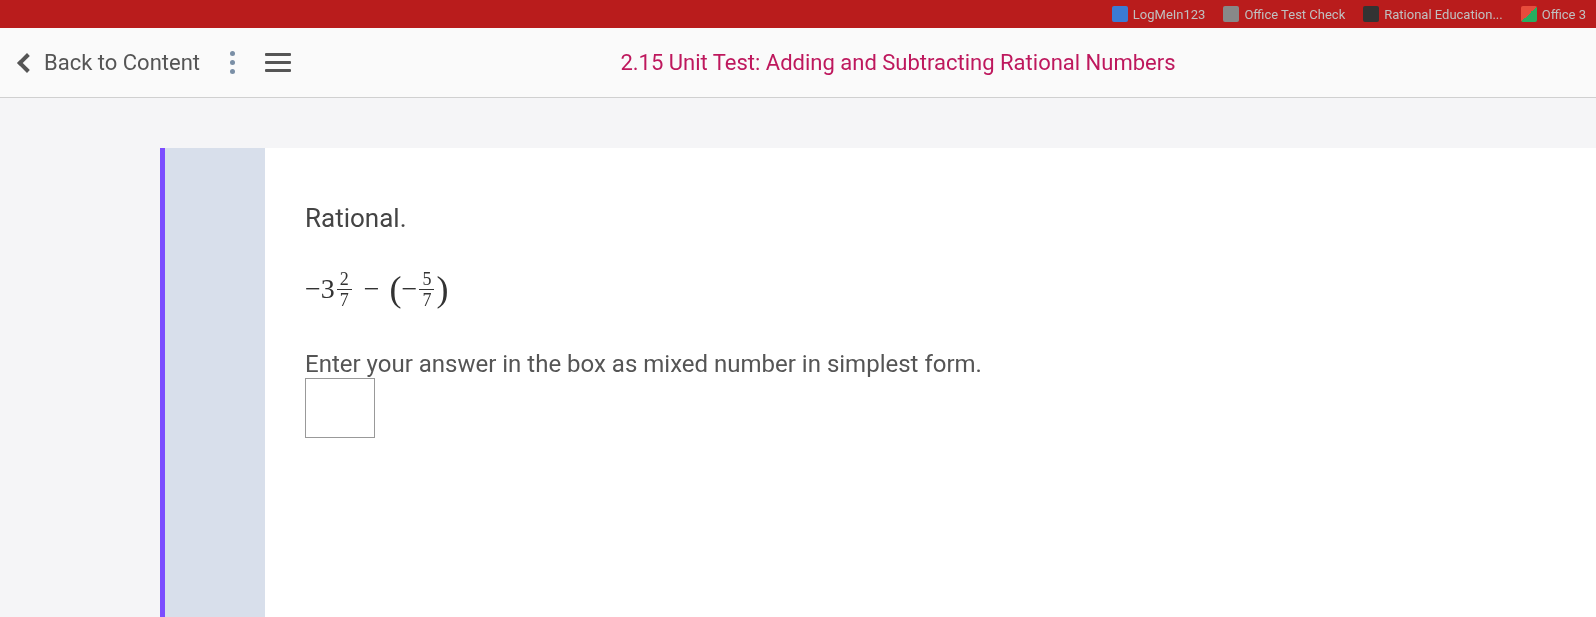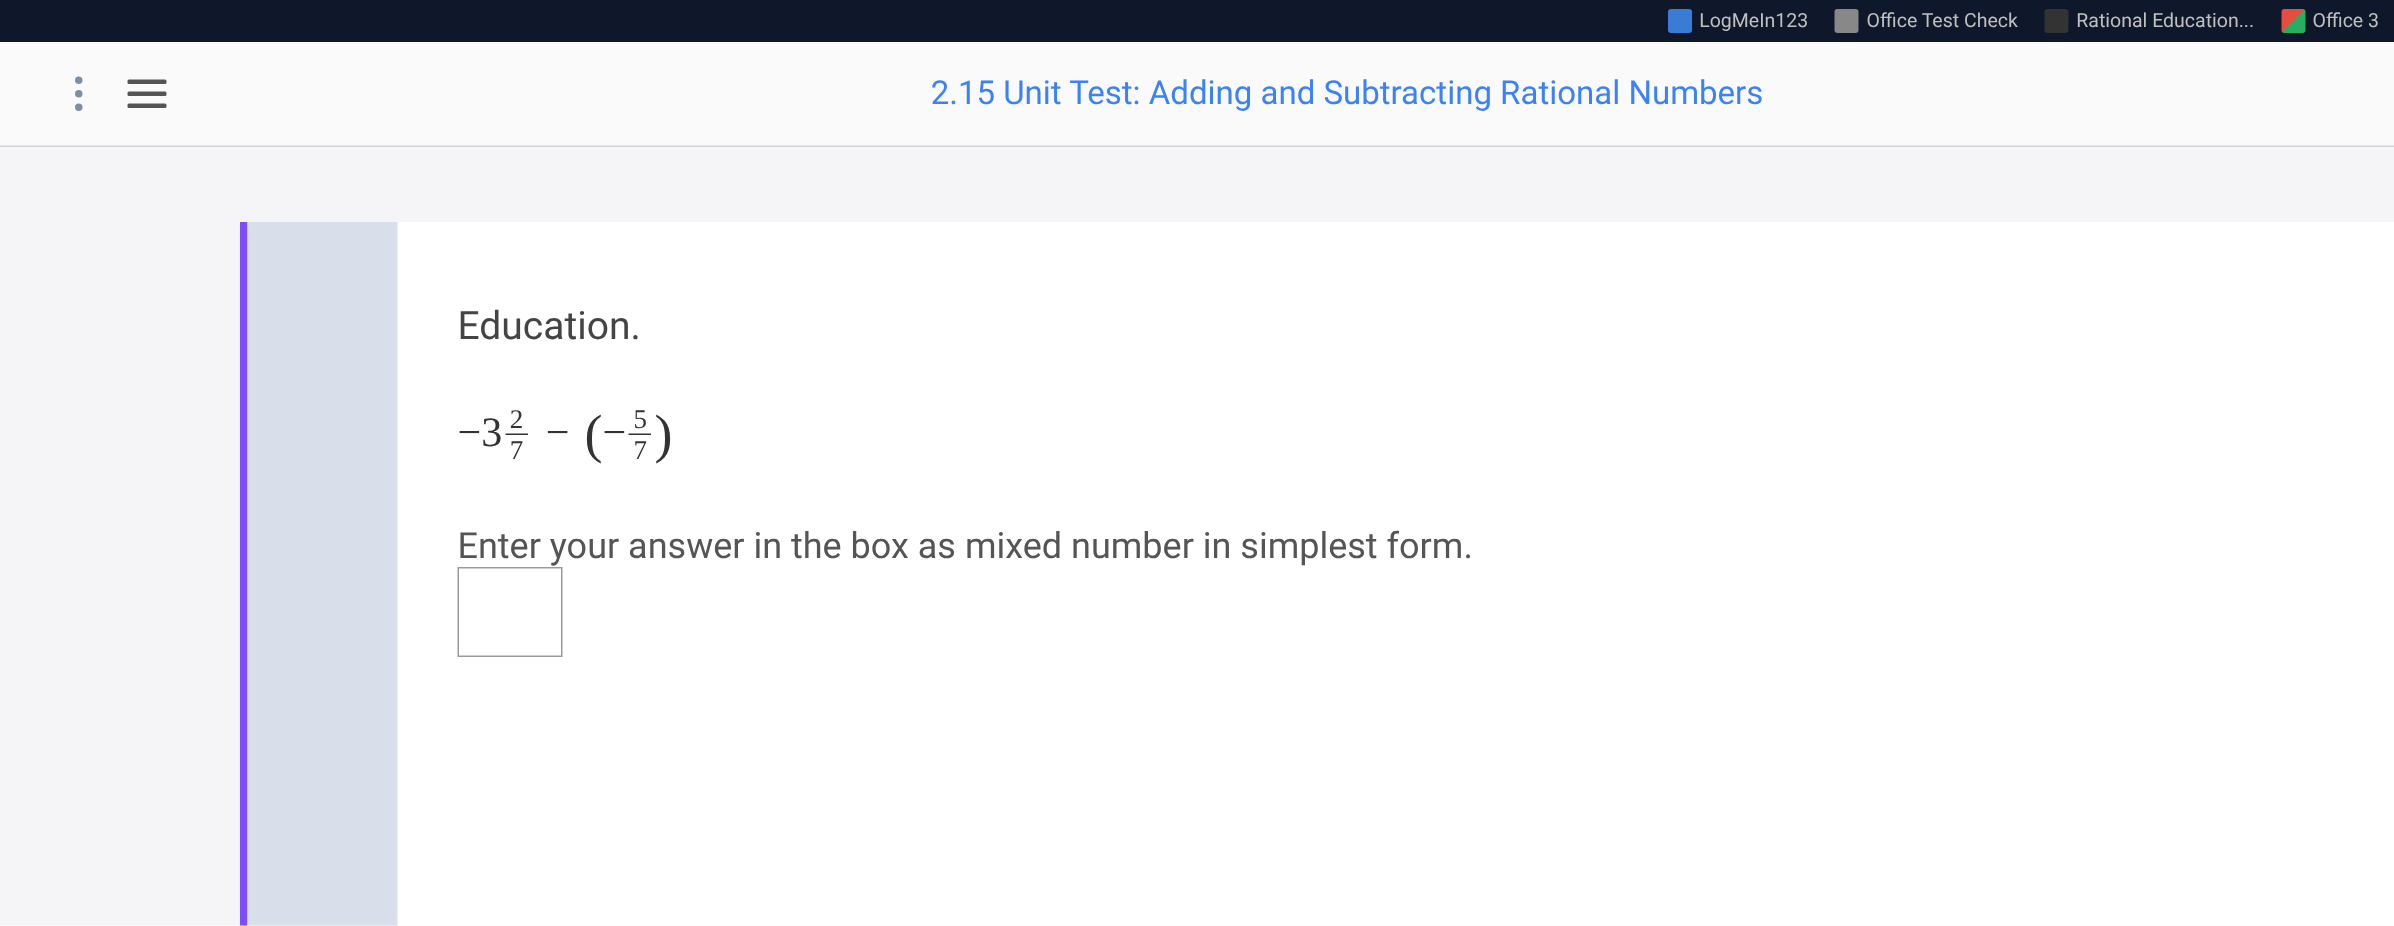--- a/index.html
+++ b/index.html
@@ -9,21 +9,21 @@
     }
     body {
       font-family: -apple-system, BlinkMacSystemFont, "Segoe UI", Roboto, Arial, sans-serif;
       background: #f5f5f7;
       width: 1596px;
       height: 617px;
       overflow: hidden;
     }
     .bookmarks-bar {
       height: 28px;
-      background: #0f172a;
+      background: #b91c1c;
       display: flex;
       align-items: center;
       justify-content: flex-end;
       padding: 0 10px;
       gap: 18px;
       font-size: 13px;
       color: #c0c0c0;
     }
     .bookmark-item {
       display: flex;
@@ -92,21 +92,21 @@
     .hamburger span {
       width: 26px;
       height: 3px;
       background: #555;
       border-radius: 1px;
     }
     .page-title {
       position: absolute;
       left: 50%;
       transform: translateX(-50%);
-      color: #3b82f6;
+      color: #be185d;
       font-size: 22px;
       font-weight: 400;
       white-space: nowrap;
       margin-left: 100px;
     }
     .content-area {
       padding: 50px 0 0 160px;
     }
     .question-card {
       background: #fff;
@@ -191,38 +191,42 @@
     <span class="bookmark-icon dark"></span>
     <span>Rational Education...</span>
   </div>
   <div class="bookmark-item">
     <span class="bookmark-icon multi"></span>
     <span>Office 3</span>
   </div>
 </div>
 
 <div class="top-nav">
+  <div class="back-link">
+    <span class="chevron-left"></span>
+    <span>Back to Content</span>
+  </div>
   <div class="vertical-dots">
     <span></span>
       <span></span>
       <span></span>
   </div>
   <div class="hamburger">
     <span></span>
       <span></span>
       <span></span>
   </div>
   <div class="page-title">2.15 Unit Test: Adding and Subtracting Rational Numbers</div>
 </div>
 
 <div class="content-area">
   <div class="question-card">
     <div class="card-sidebar"></div>
     <div class="card-body">
-      <div class="instruction">Education.</div>
+      <div class="instruction">Rational.</div>
       
       <div class="math-expression">
         <span>−</span>
         <span class="mixed-number">
           <span>3</span>
           <span class="fraction">
             <span class="num">2</span>
             <span class="den">7</span>
           </span>
         </span>

